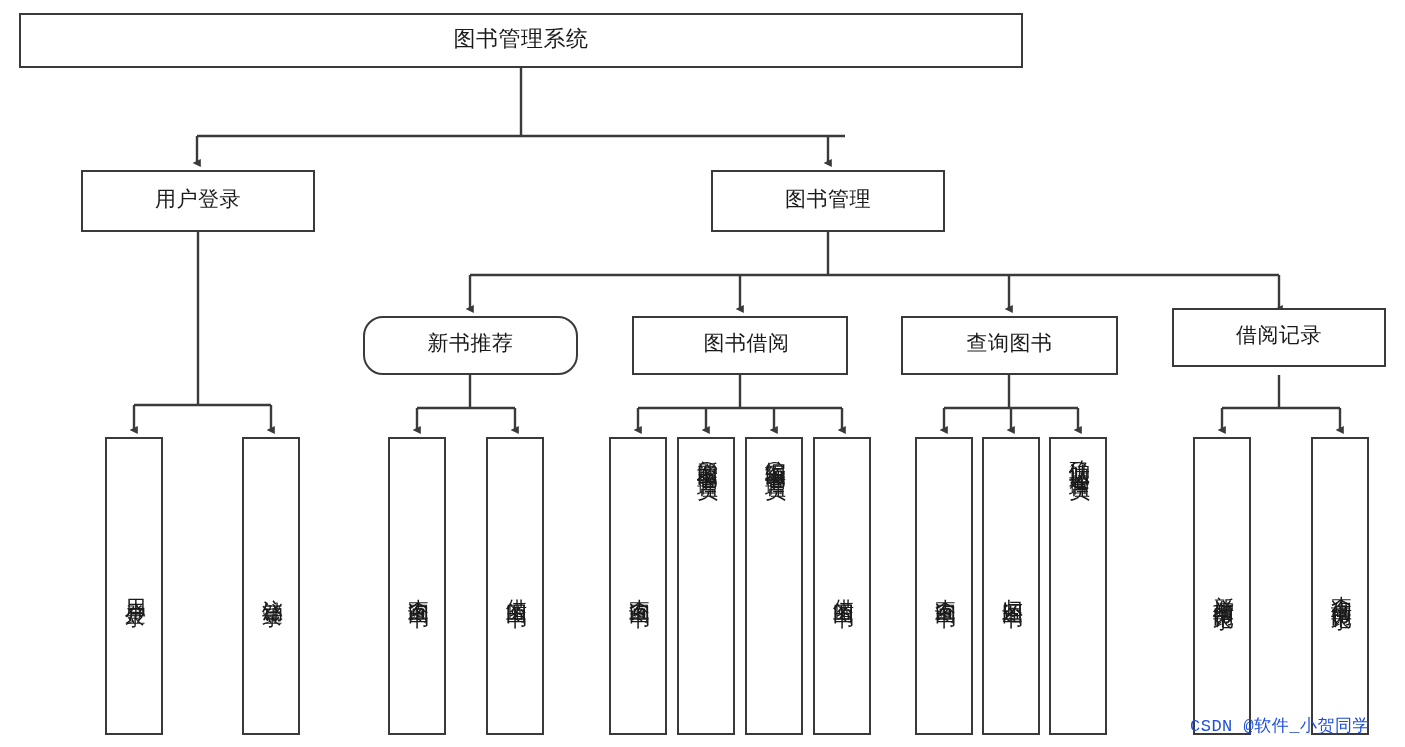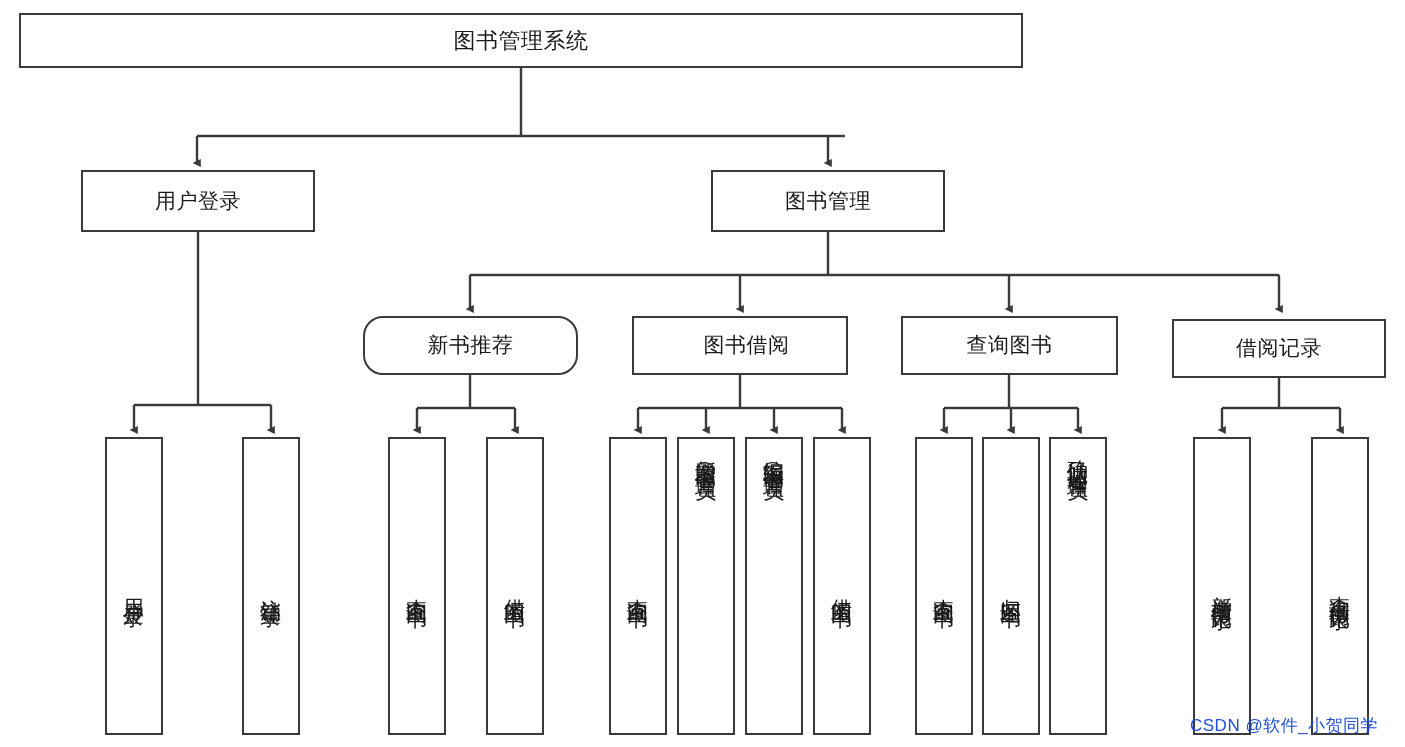--- a/index.html
+++ b/index.html
@@ -10,20 +10,21 @@
   }
   body {
     font-family: "Liberation Sans", "DejaVu Sans", sans-serif;
   }
   #diagram-canvas {
     position: relative;
     width: 1405px;
     height: 747px;
     background: #ffffff;
     overflow: hidden;
+    font-family: Liberation Mono, monospace;
   }
   #edge-layer {
     position: absolute;
     left: 0;
     top: 0;
     width: 1405px;
     height: 747px;
     pointer-events: none;
   }
   .node {
@@ -146,21 +147,21 @@
   </div>
 
   <div class="node horiz" style="left:632px; top:316px; width:216px; height:59px;padding-left:13px;">
     <span class="node-label">图书借阅</span>
   </div>
 
   <div class="node horiz" style="left:901px; top:316px; width:217px; height:59px;">
     <span class="node-label">查询图书</span>
   </div>
 
-  <div class="node horiz" style="left:1172px; top:319px; width:214px; height:59px;justify-content:center;">
+  <div class="node horiz" style="left:1172px; top:308px; width:214px; height:59px;justify-content:center;">
     <span class="node-label">借阅记录</span>
   </div>
 
   <div class="node leaf centered" style="left:105px; top:437px; width:58px; height:298px;">
     <span class="node-label">用户登录</span>
   </div>
 
   <div class="node leaf centered" style="left:242px; top:437px; width:58px; height:298px;">
     <span class="node-label">注销登录</span>
   </div>

